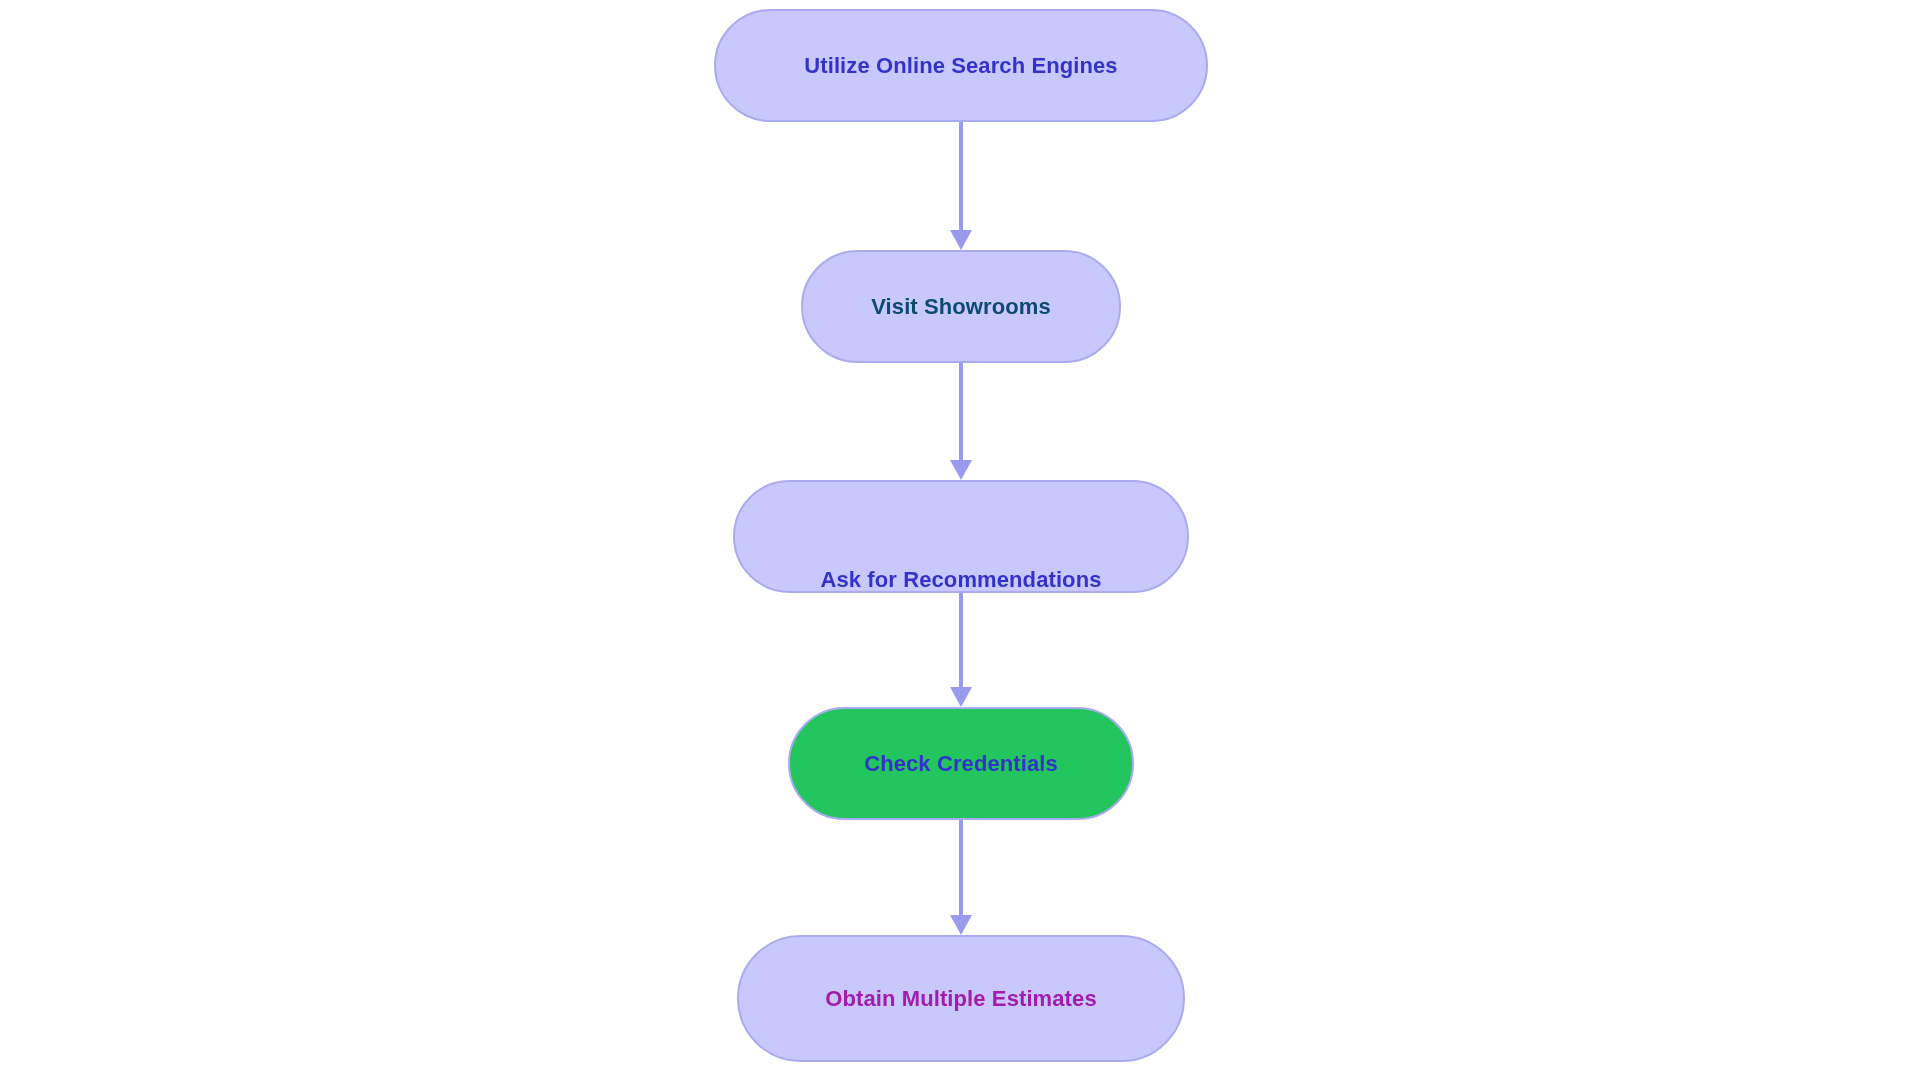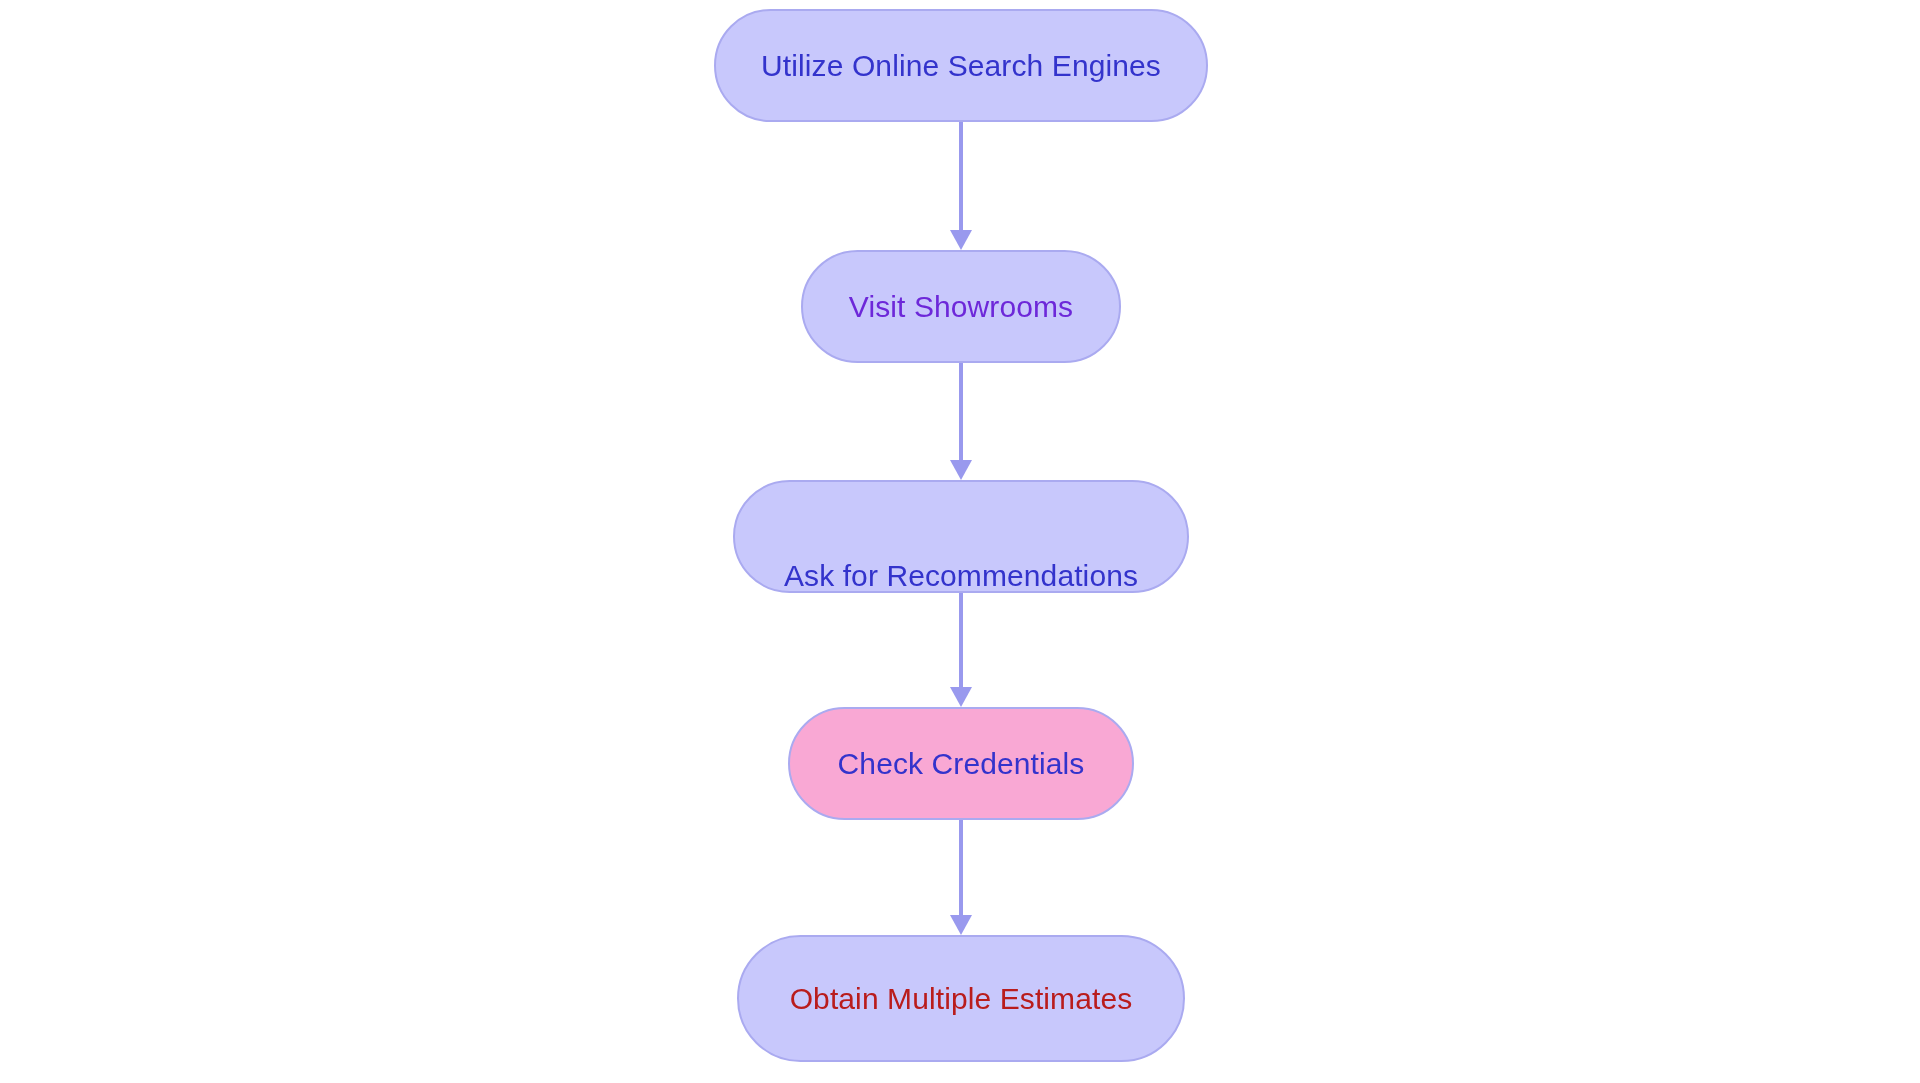--- a/index.html
+++ b/index.html
@@ -30,22 +30,22 @@
     align-items: center;
     justify-content: center;
     background: #c8c8fc;
     border: 2px solid #aaaaf0;
     border-radius: 9999px;
     white-space: nowrap;
   }
 
   .node-label {
     font-family: "Liberation Sans", "DejaVu Sans", sans-serif;
-    font-size: 30px;
-    font-weight: 400;
+    font-size: 22px;
+    font-weight: 700;
     color: #3333cc;
     letter-spacing: 0.1px;
     line-height: 1;
     white-space: nowrap;
     user-select: none;
   }
 
   .edge {
     position: absolute;
     transform: translateX(-50%);
@@ -78,24 +78,24 @@
       <polygon class="edge-head" points="4,94 26,94 15,114"></polygon>
     </svg>
     <svg class="edge" width="30" height="115" viewBox="0 0 30 115" style="left: 961px; top: 820px;">
       <line class="edge-line" x1="15" y1="0" x2="15" y2="96"></line>
       <polygon class="edge-head" points="4,95 26,95 15,115"></polygon>
     </svg>
     <div class="node" style="left: 961px; top: 9px; width: 494px; height: 113px; background: rgb(200, 200, 252); border-color: rgb(170, 170, 240);">
       <span class="node-label" style="color: rgb(51, 51, 204);">Utilize Online Search Engines</span>
     </div>
     <div class="node" style="left: 961px; top: 250px; width: 320px; height: 113px; background: rgb(200, 200, 252); border-color: rgb(170, 170, 240);">
-      <span class="node-label" style="color: #6d28d9;">Visit Showrooms</span>
+      <span class="node-label" style="color: #0c4a6e;">Visit Showrooms</span>
     </div>
     <div class="node" style="left: 961px; top: 480px; width: 456px; height: 113px; background: rgb(200, 200, 252); border-color: rgb(170, 170, 240); align-items: flex-end;">
       <span class="node-label" style="color: rgb(51, 51, 204);">Ask for Recommendations</span>
     </div>
-    <div class="node" style="left: 961px; top: 707px; width: 346px; height: 113px; background: #f9a8d4; border-color: rgb(170, 170, 240);">
+    <div class="node" style="left: 961px; top: 707px; width: 346px; height: 113px; background: #22c55e; border-color: rgb(170, 170, 240);">
       <span class="node-label" style="color: rgb(51, 51, 204);">Check Credentials</span>
     </div>
     <div class="node" style="left: 961px; top: 935px; width: 448px; height: 127px; background: rgb(200, 200, 252); border-color: rgb(170, 170, 240);">
-      <span class="node-label" style="color: #b91c1c; text-align: right;">Obtain Multiple Estimates</span>
+      <span class="node-label" style="color: #a21caf; text-align: right;">Obtain Multiple Estimates</span>
     </div>
   </div>
 
 </body></html>

